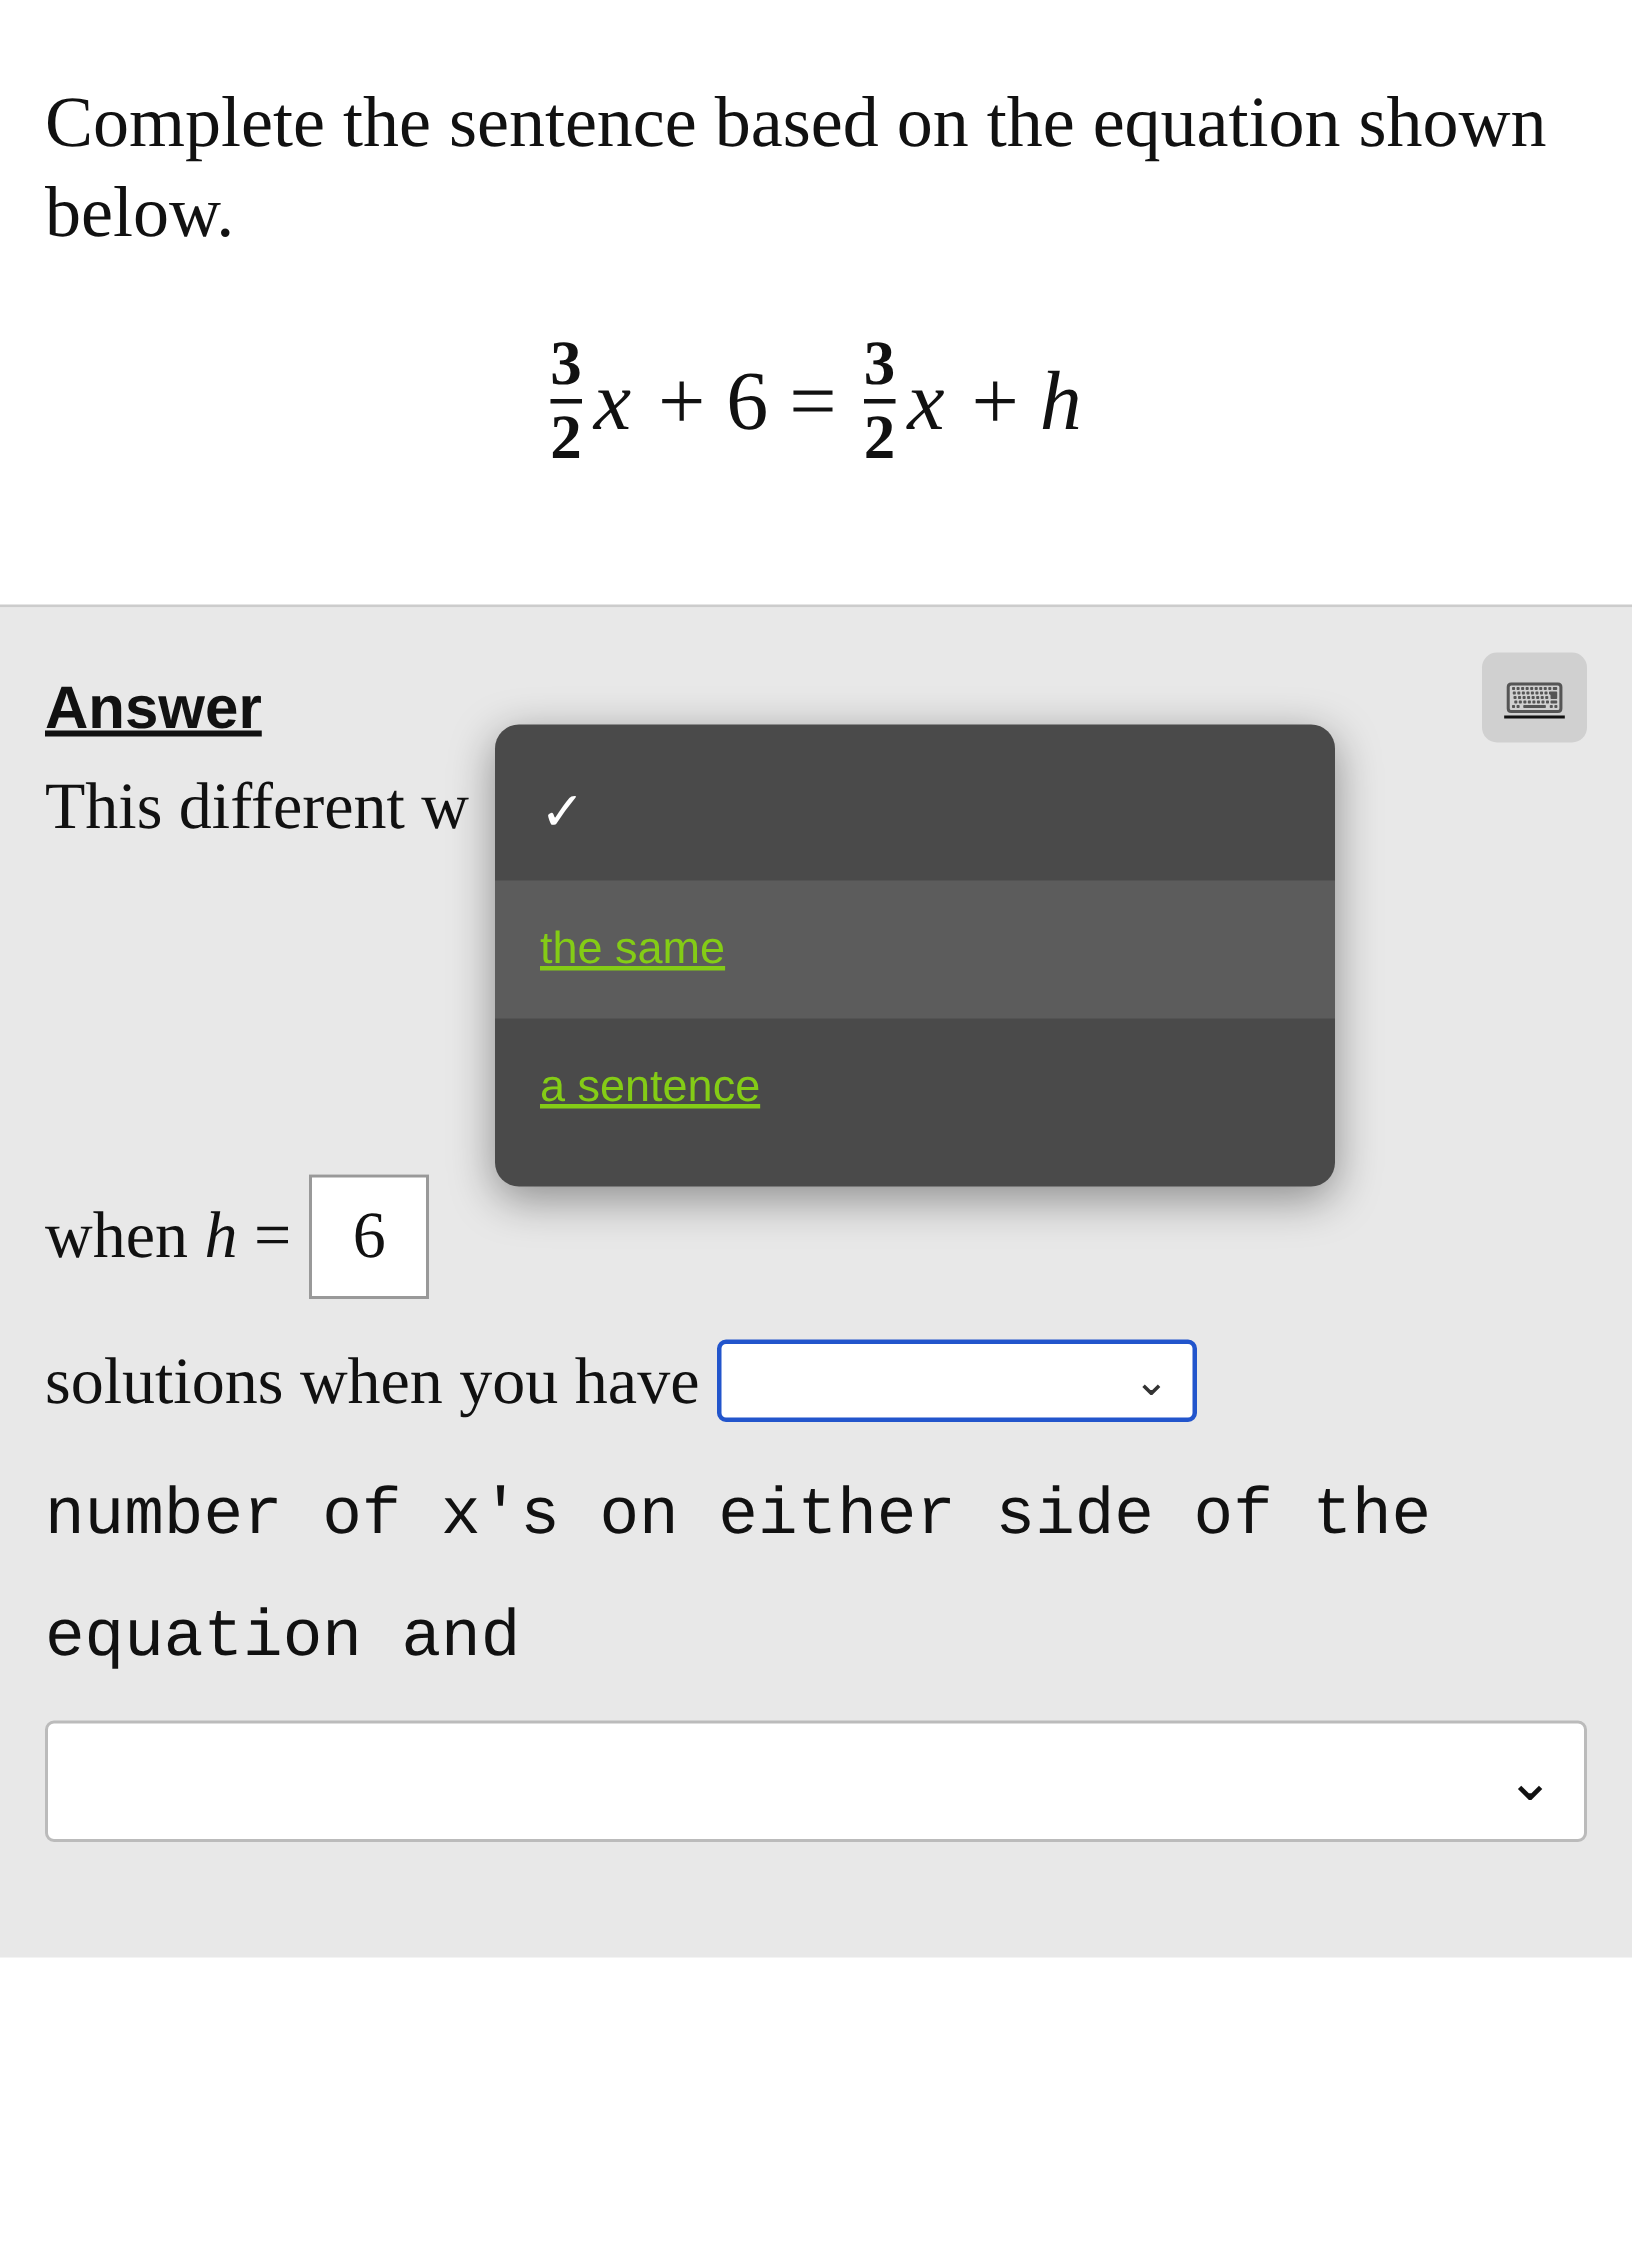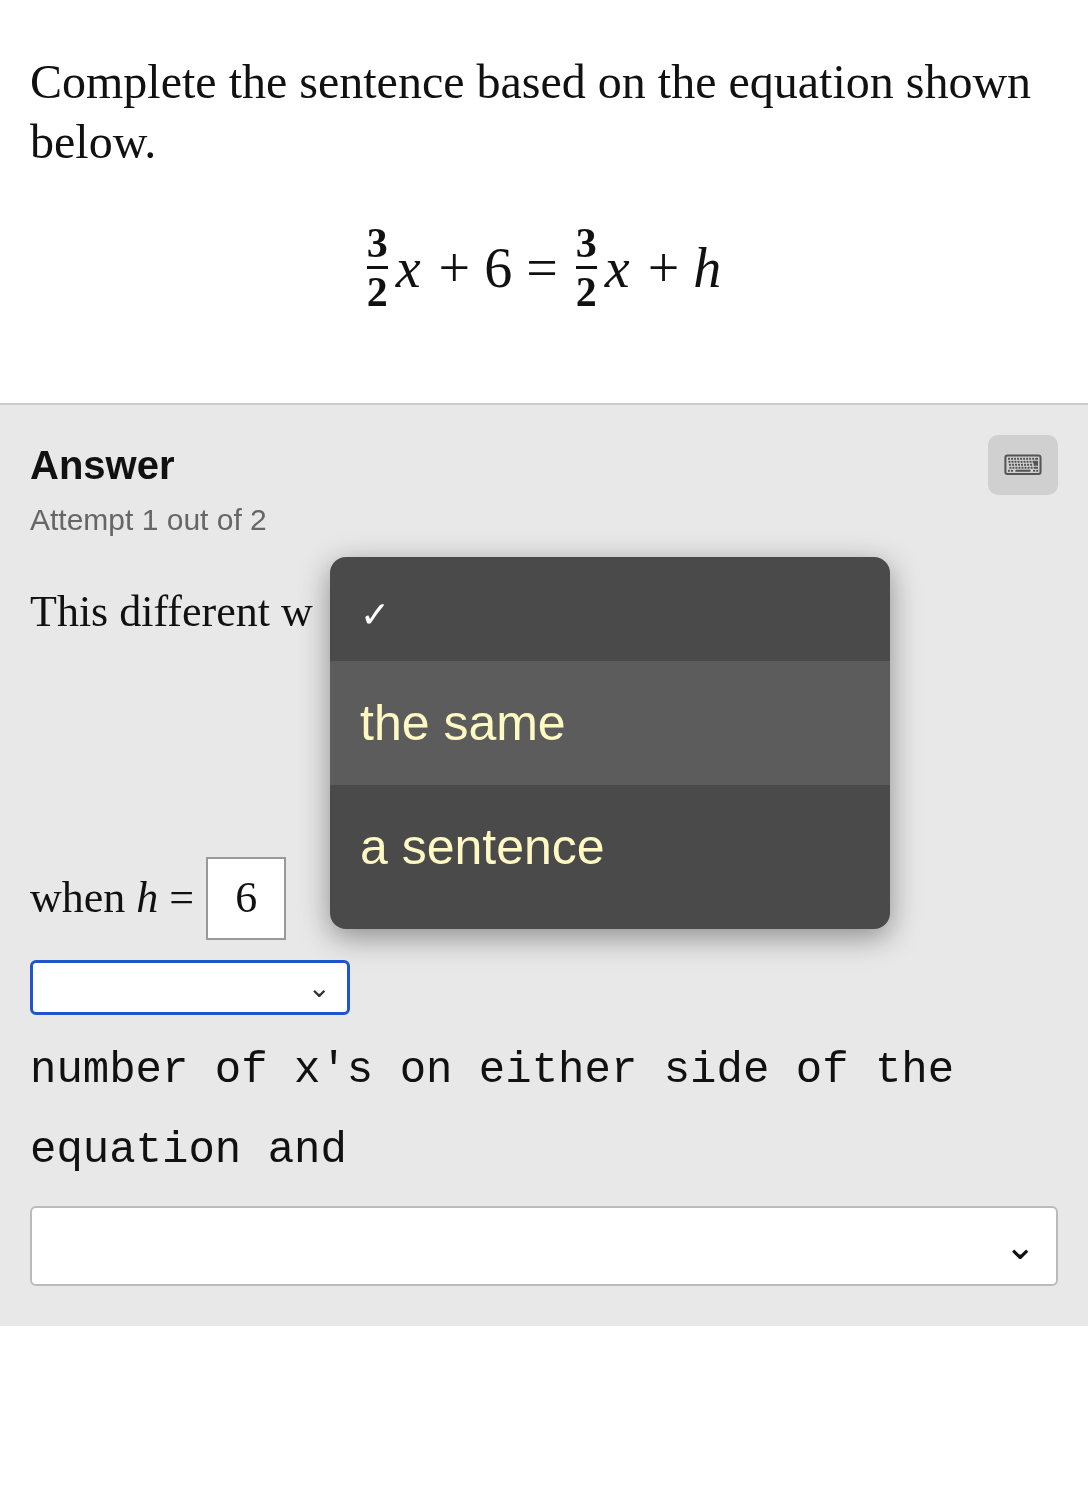--- a/index.html
+++ b/index.html
@@ -89,21 +89,22 @@
     }
 
     .answer-label {
       font-size: 40px;
       font-weight: bold;
       color: #111111;
       margin-bottom: 8px;
       font-family: Arial, sans-serif;
       display: flex;
       justify-content: space-between;
-      align-items: center;
+      align-items: flex-end;
+      text-decoration: underline;
     }
 
     .keyboard-icon-btn {
       background: #d0d0d0;
       border: none;
       border-radius: 10px;
       width: 70px;
       height: 60px;
       display: flex;
       align-items: center;
@@ -194,25 +195,26 @@
     }
 
     .dropdown-popup .checkmark-row {
       padding: 10px 30px 16px 30px;
       color: #ffffff;
       font-size: 36px;
     }
 
     .dropdown-popup-item {
       padding: 22px 30px;
-      font-size: 50px;
-      color: #fef9c3;
+      font-size: 30px;
+      color: #84cc16;
       cursor: pointer;
       font-family: Arial, sans-serif;
       font-weight: 500;
+      text-decoration: underline;
     }
 
     .dropdown-popup-item.selected {
       background: rgba(255,255,255,0.1);
     }
 
     .relative-wrapper {
       position: relative;
     }
 
@@ -257,21 +259,20 @@
 <hr class="divider-line">
 
 <div class="answer-section">
   <div class="answer-label">
     <span>Answer</span>
     <button class="keyboard-icon-btn">
       <span>⌨</span>
     </button>
   </div>
 
-  <div class="attempt-text">Attempt 1 out of 2</div>
 
   <div class="sentence-block">
 
     <div class="relative-wrapper">
       <div class="sentence-line">
         <span>This different w</span>
       </div>
 
       <div class="dropdown-popup">
         <div class="checkmark-row">
@@ -281,20 +282,21 @@
         <div class="dropdown-popup-item">a sentence</div>
       </div>
     </div>
 
     <div class="sentence-line" style="margin-top: 210px;">
       <span>when <em>h</em> =</span>
       <span class="inline-box">6</span>
     </div>
 
     <div class="sentence-line" style="margin-top: 20px;">
+      <span>solutions when you have</span>
       <button class="dropdown-box">
         <span></span>
         <span class="chevron">⌄</span>
       </button>
     </div>
 
     <div class="text-content">
       <span>number of x's on either side of the</span>
     </div>
 

